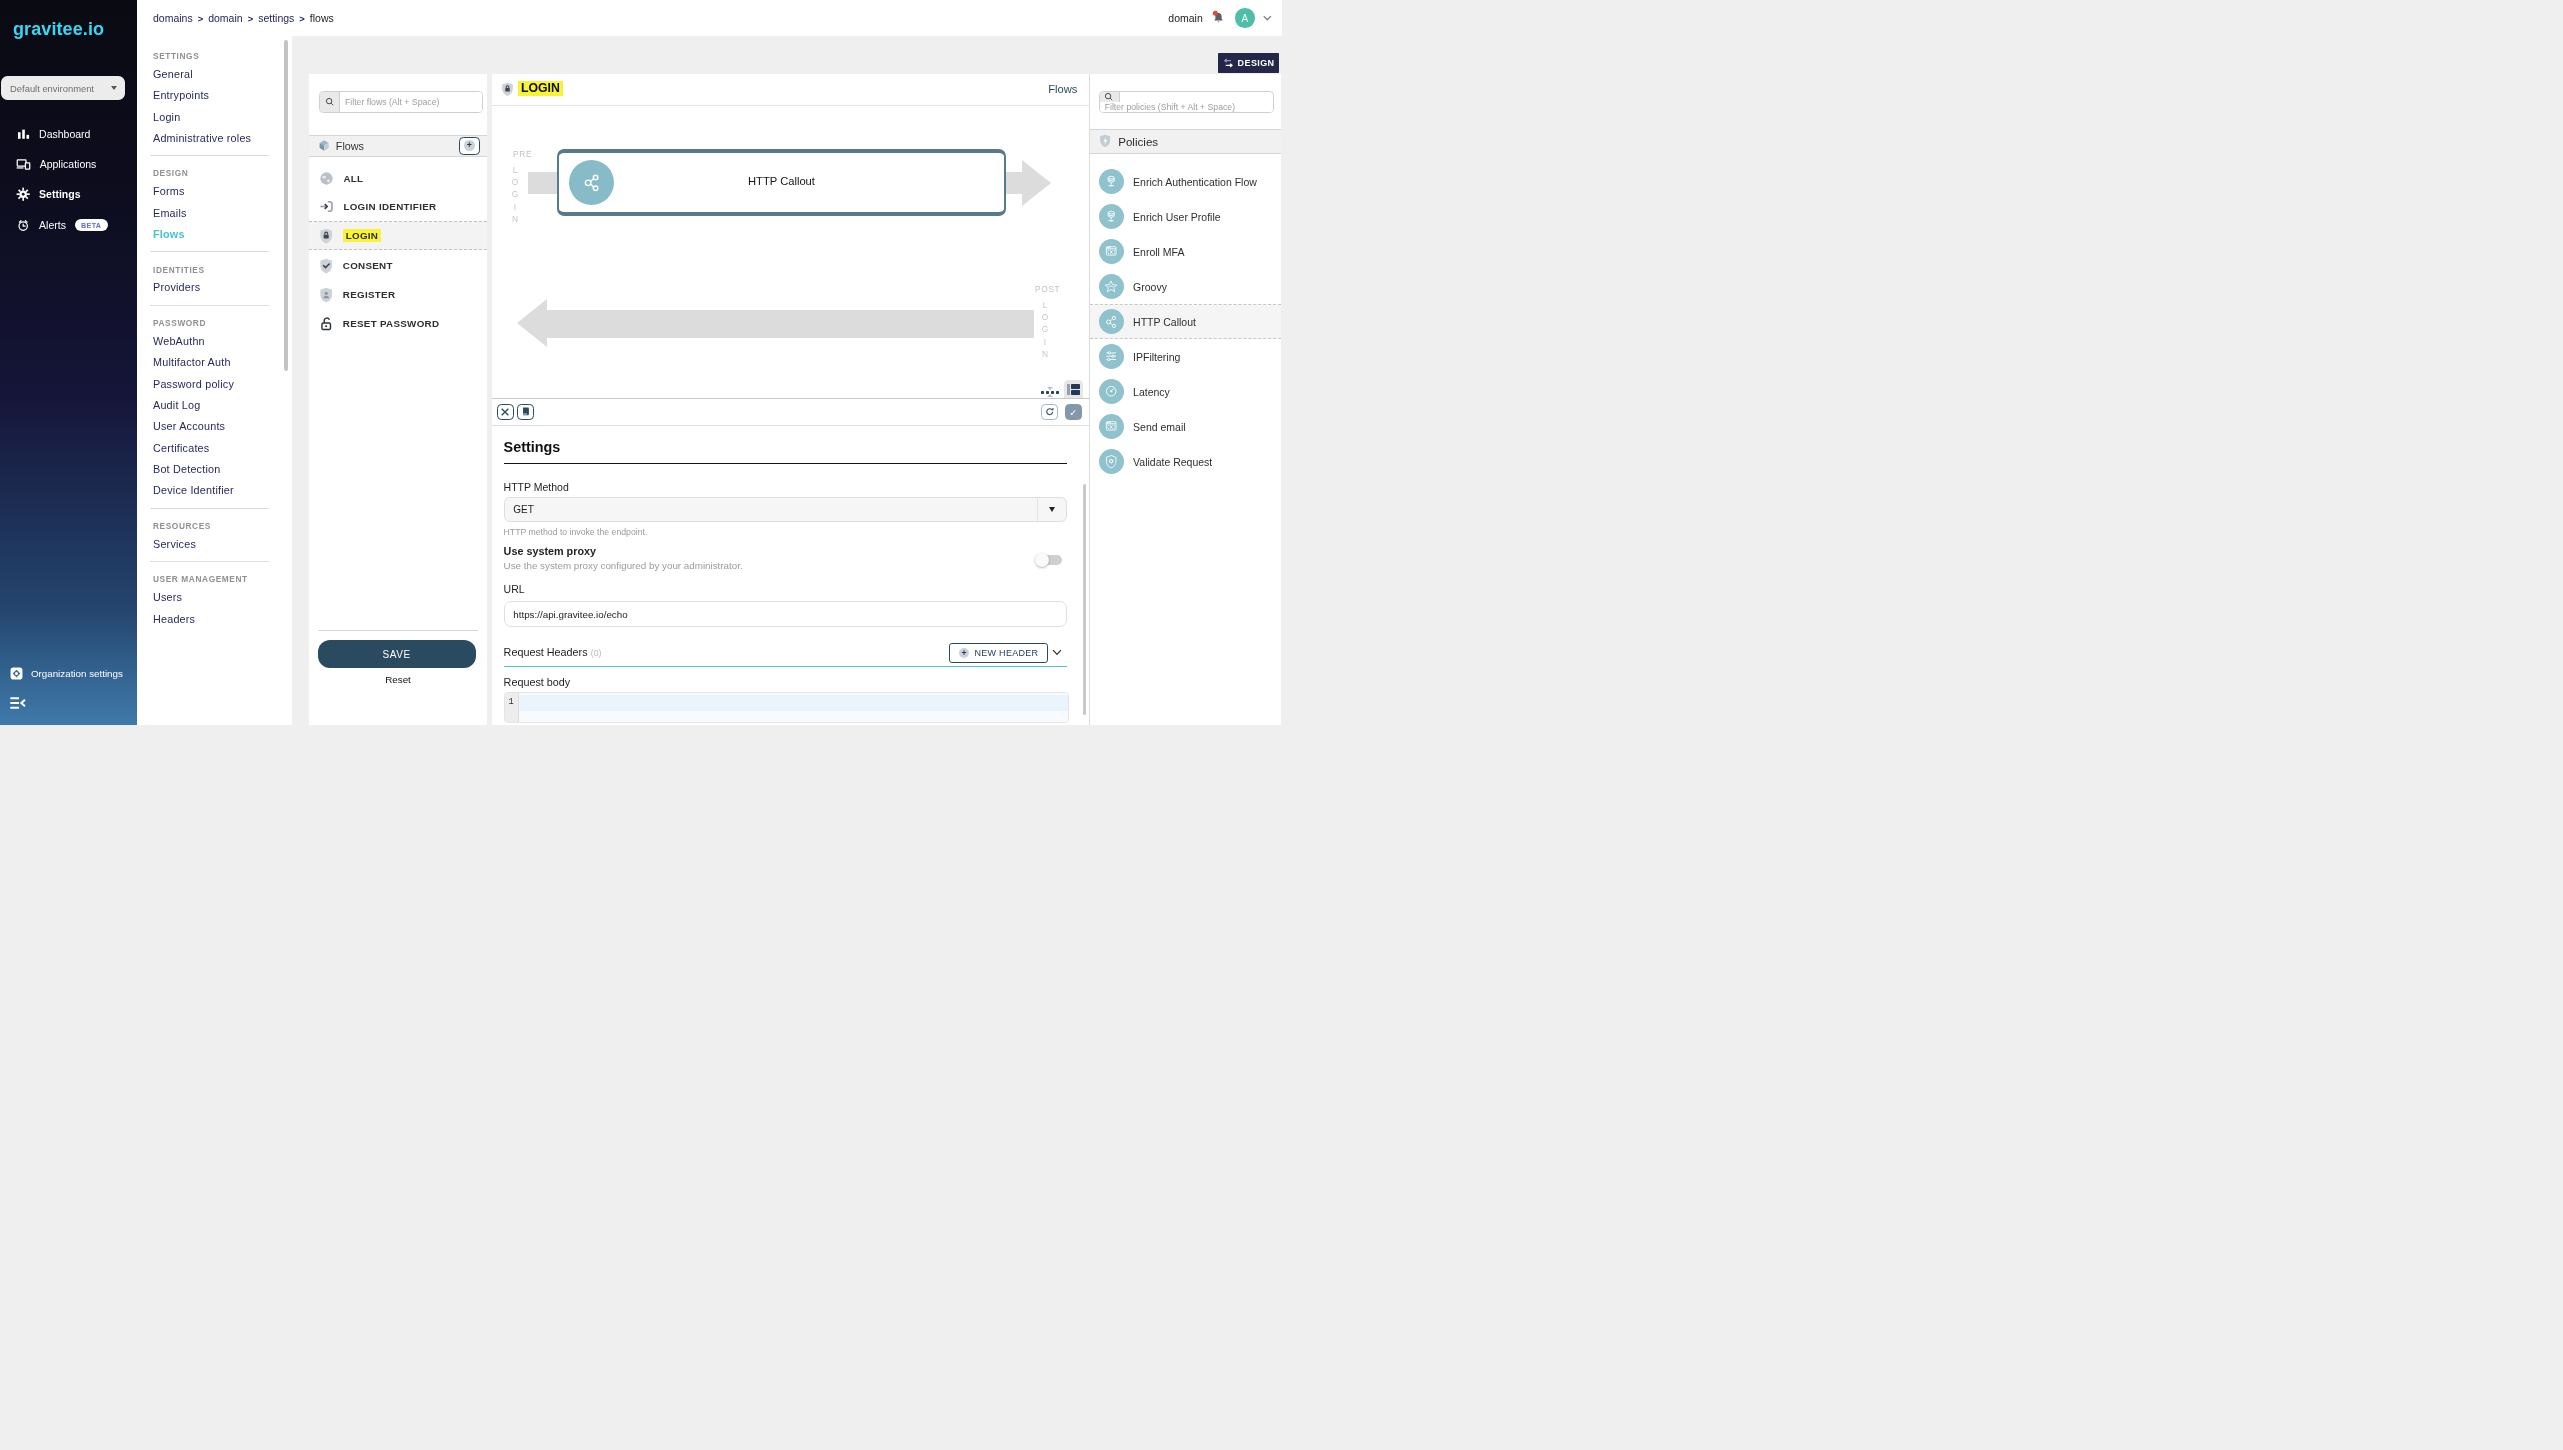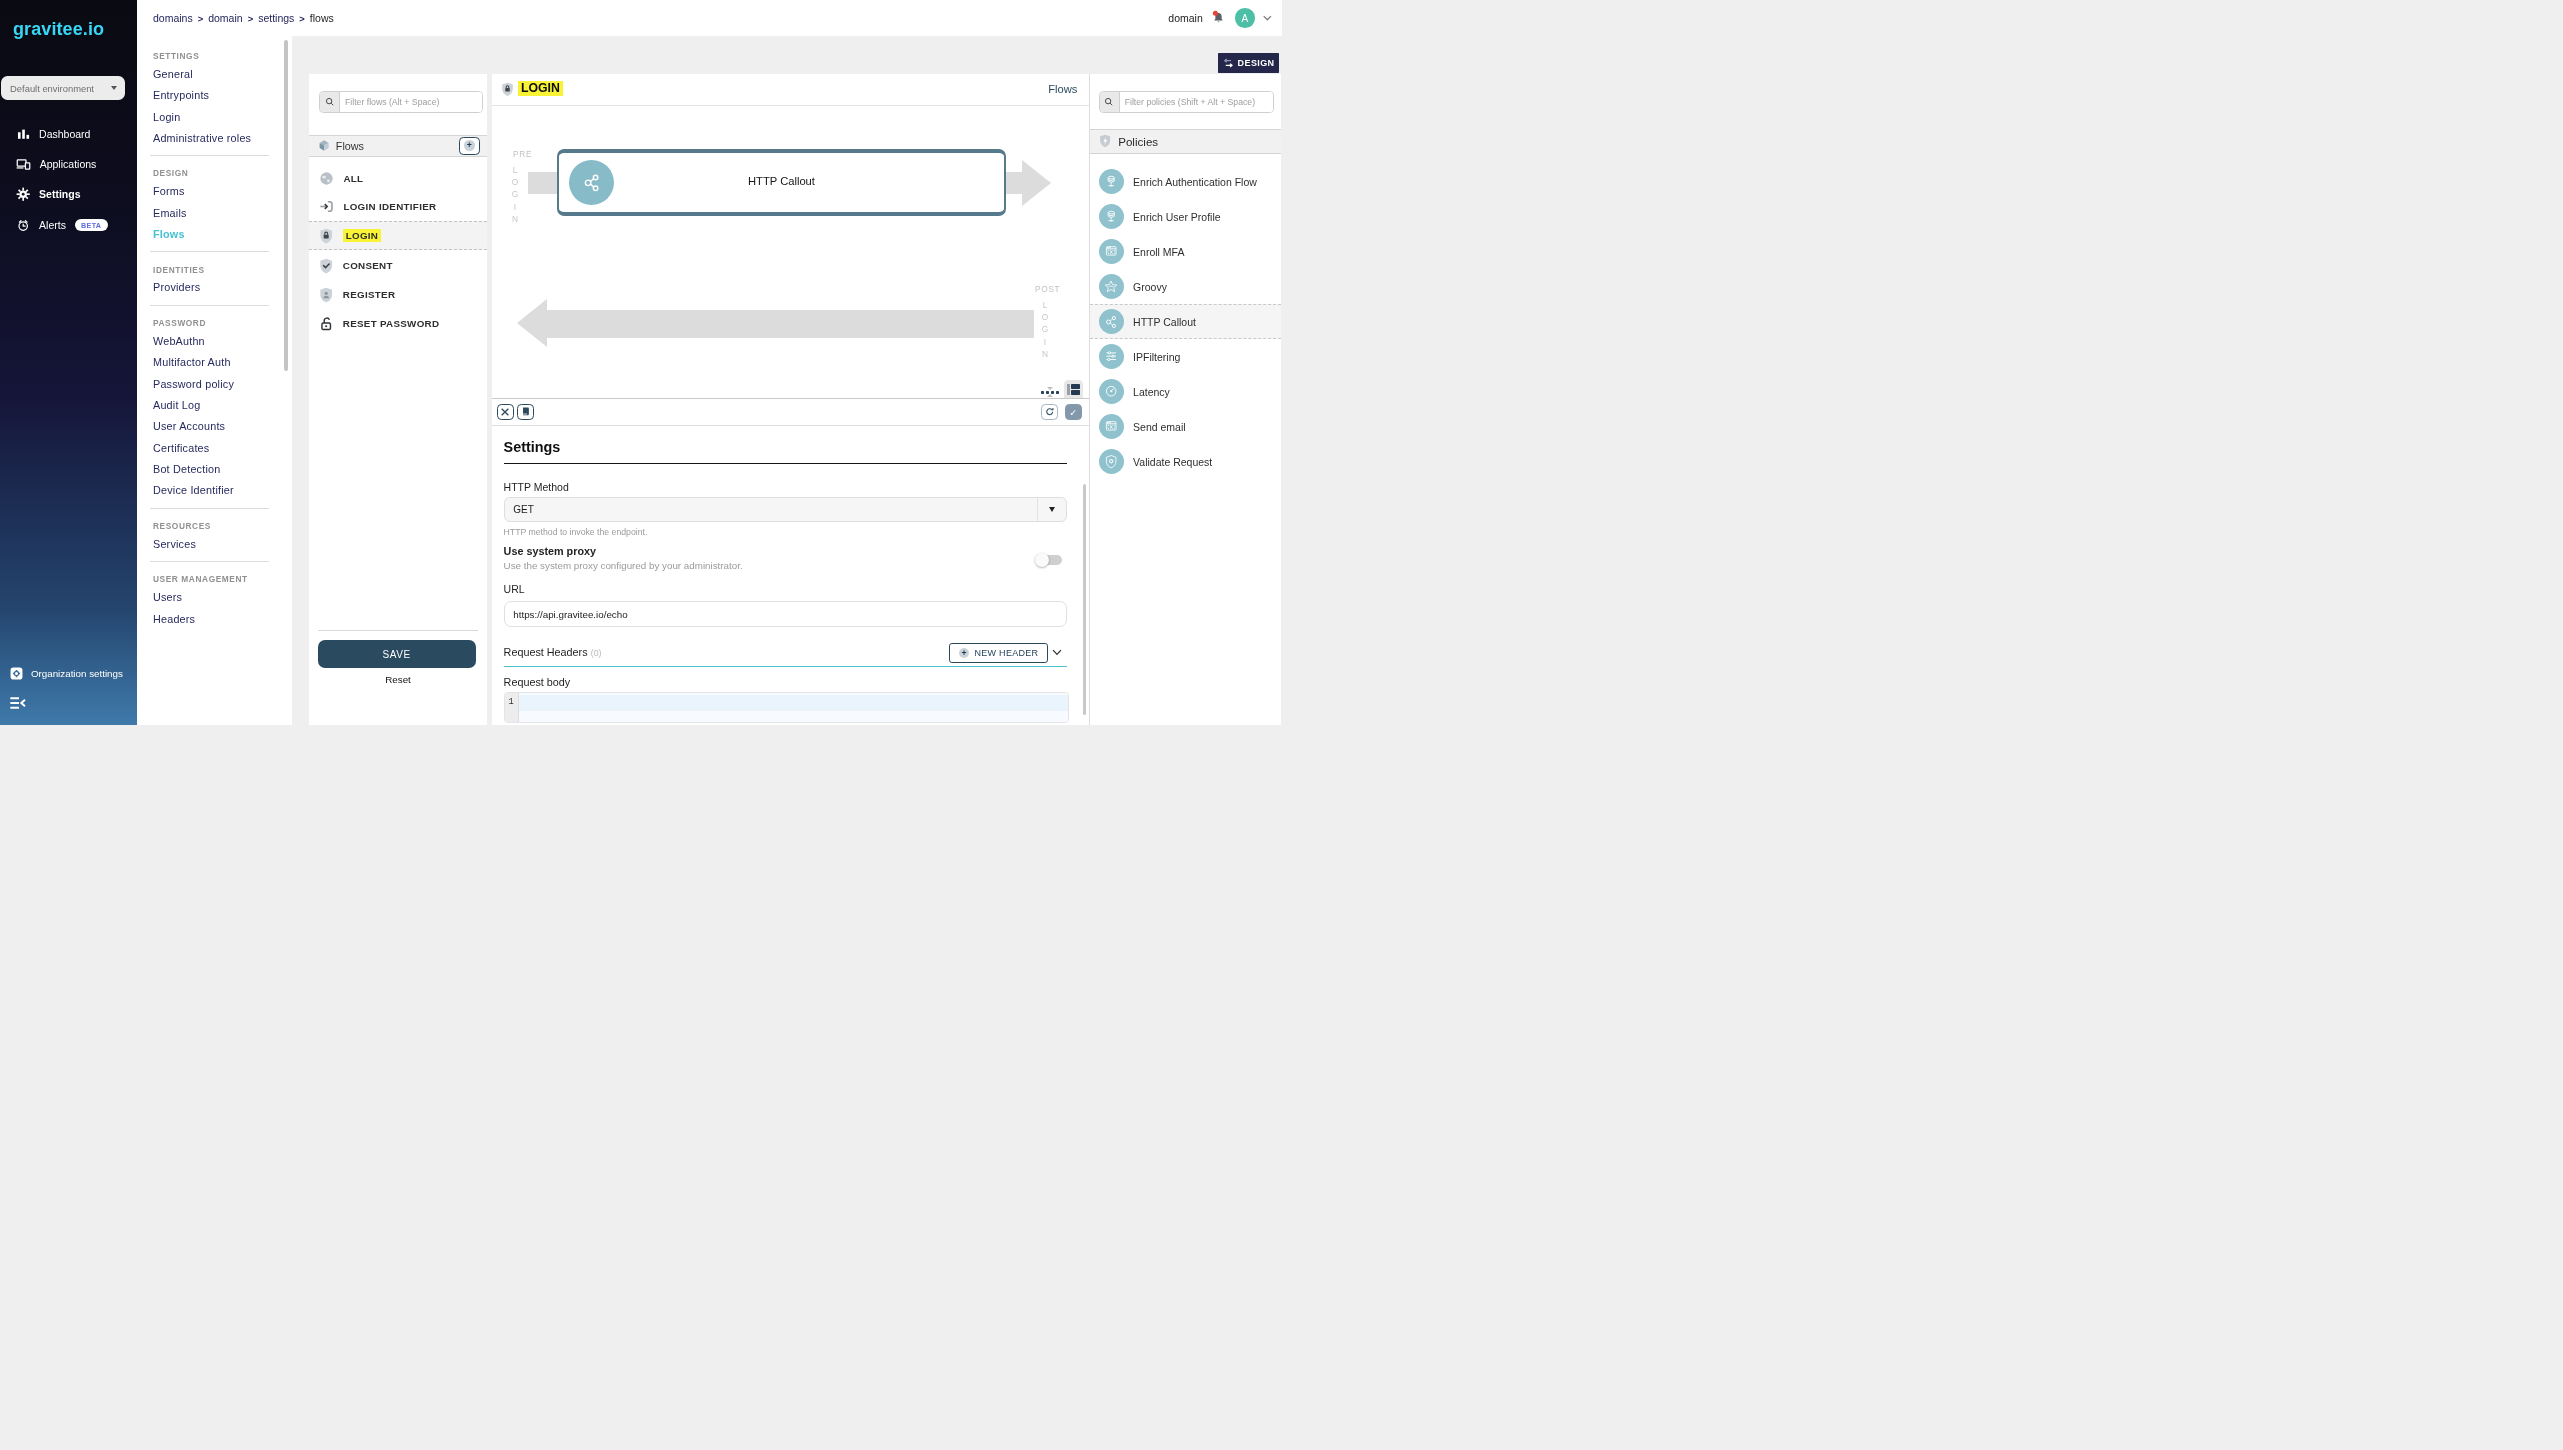--- a/index.html
+++ b/index.html
@@ -53,21 +53,21 @@
   .list-head{left:0;width:100%;background:#f1f1f1;border-top:0.7px solid #d5d5d5;border-bottom:0.7px solid #d5d5d5;display:flex;align-items:center;box-sizing:border-box;}
   .flows-head{top:61px;height:21.7px;padding:0 7.2px 0 8.7px;}
   .flows-head .t{font-size:10.8px;color:#333;margin-left:5.8px;flex:1;}
   .plus-btn{width:19px;height:16px;border:1.1px solid #2c4a5e;border-radius:4.3px;background:#fff;display:flex;align-items:center;justify-content:center;cursor:pointer;}
   .plus-btn i{width:10.8px;height:10.8px;border-radius:50%;background:#c9d2d9;color:#1e3a4e;font-style:normal;font-size:8.7px;line-height:10.8px;text-align:center;font-weight:700;}
   .flow-row{left:0;width:100%;height:29px;display:flex;align-items:center;padding-left:10px;box-sizing:border-box;gap:9.4px;cursor:pointer;}
   .flow-row .lbl{font-size:9.8px;font-weight:600;letter-spacing:0.3px;color:#2e2e2e;}
   .flow-row.sel{background:#f3f3f3;border-top:0.7px dashed #c3c3c3;border-bottom:0.7px dashed #c3c3c3;}
   .hl{background:var(--highlight_yellow);padding:0.7px 2.9px;}
   .save-div{left:8.7px;right:8.7px;top:556px;border-top:0.7px solid #d9d9d9;position:absolute;}
-  .save-btn{left:8.7px;top:566px;width:158px;height:28px;background:var(--save_button);color:#fff;border:none;border-radius:7px;font-size:10px;letter-spacing:0.6px;cursor:pointer;font-family:"Liberation Sans",sans-serif;}
+  .save-btn{left:8.7px;top:566px;width:158px;height:28px;background:var(--save_button);color:#fff;border:none;border-radius:12px;font-size:10px;letter-spacing:0.6px;cursor:pointer;font-family:"Liberation Sans",sans-serif;}
   .reset-link{left:0;top:600px;width:100%;text-align:center;font-size:9.8px;color:#111;cursor:pointer;}
 
   
   .canvas{left:492px;width:597px;}
   .cv-head{left:0;top:0;width:100%;height:32px;border-bottom:0.7px solid #e4e4e4;box-sizing:border-box;}
   .cv-title{left:26px;top:6.5px;font-size:12.3px;font-weight:700;color:#0c0c0c;}
   .cv-flows-lbl{right:11.6px;top:8.7px;position:absolute;font-size:11.2px;color:#2c4a5e;}
   .lane-lbl{font-size:8.3px;color:#c2c2c2;letter-spacing:0.7px;}
   .vtext{writing-mode:vertical-rl;text-orientation:upright;font-size:8.3px;color:#c7c7c7;letter-spacing:2.2px;line-height:10px;}
   .arrow-body{background:#dcdcdc;}
@@ -108,21 +108,21 @@
   .nh-btn span{font-size:9px;color:#26425a;letter-spacing:0.3px;font-weight:500;}
   .teal-rule{left:11.6px;top:592px;width:563px;border-top:1.4px solid #4cc4ce;}
   .editor{left:11.6px;top:618px;width:563px;height:29px;border:0.7px solid #e4e4e4;border-radius:3.6px;display:flex;overflow:hidden;}
   .gutter{width:13px;background:#ededed;border-right:0.7px solid #ddd;display:flex;justify-content:center;padding-top:3.6px;font-family:"Liberation Mono",monospace;font-size:8.7px;color:#333;}
   .codearea{flex:1;background:#f7fbff;}
   .codeline{height:16px;margin-top:2.2px;background:#eaf4fd;}
   .panel-scroll{position:absolute;right:2.9px;top:410px;width:3.6px;height:231px;background:#c9c9c9;border-radius:2.2px;}
 
   
   .policies{left:1089px;width:192px;border-left:0.7px solid #ddd;box-sizing:border-box;}
-  .pol-filter{left:8.7px;top:17.3px;width:173px;}
+  .pol-filter{left:8.7px;top:17.3px;width:173px;flex-direction:column;}
   .pol-head{top:55px;height:24.6px;padding:0 8.7px;gap:7.2px;}
   .pol-head .t{font-size:11.6px;color:#2b2b2b;}
   .pol-row{left:0;width:100%;height:35px;display:flex;align-items:center;gap:9.4px;padding-left:8.7px;box-sizing:border-box;cursor:pointer;}
   .pol-row .circ{width:25px;height:25px;border-radius:50%;background:var(--accent_teal);display:flex;align-items:center;justify-content:center;flex:0 0 auto;}
   .pol-row .lbl{font-size:10.5px;color:#2f2f2f;}
   .pol-row.sel{background:#f5f5f5;border-top:0.7px dashed #c9c9c9;border-bottom:0.7px dashed #c9c9c9;}
 
   
   .design-btn{left:1218px;top:53px;width:61px;height:19.5px;background:var(--design_button);color:#fff;display:flex;align-items:center;justify-content:center;gap:4.3px;font-size:9px;font-weight:700;letter-spacing:0.4px;cursor:pointer;border-radius:0.7px;}
 </style>

